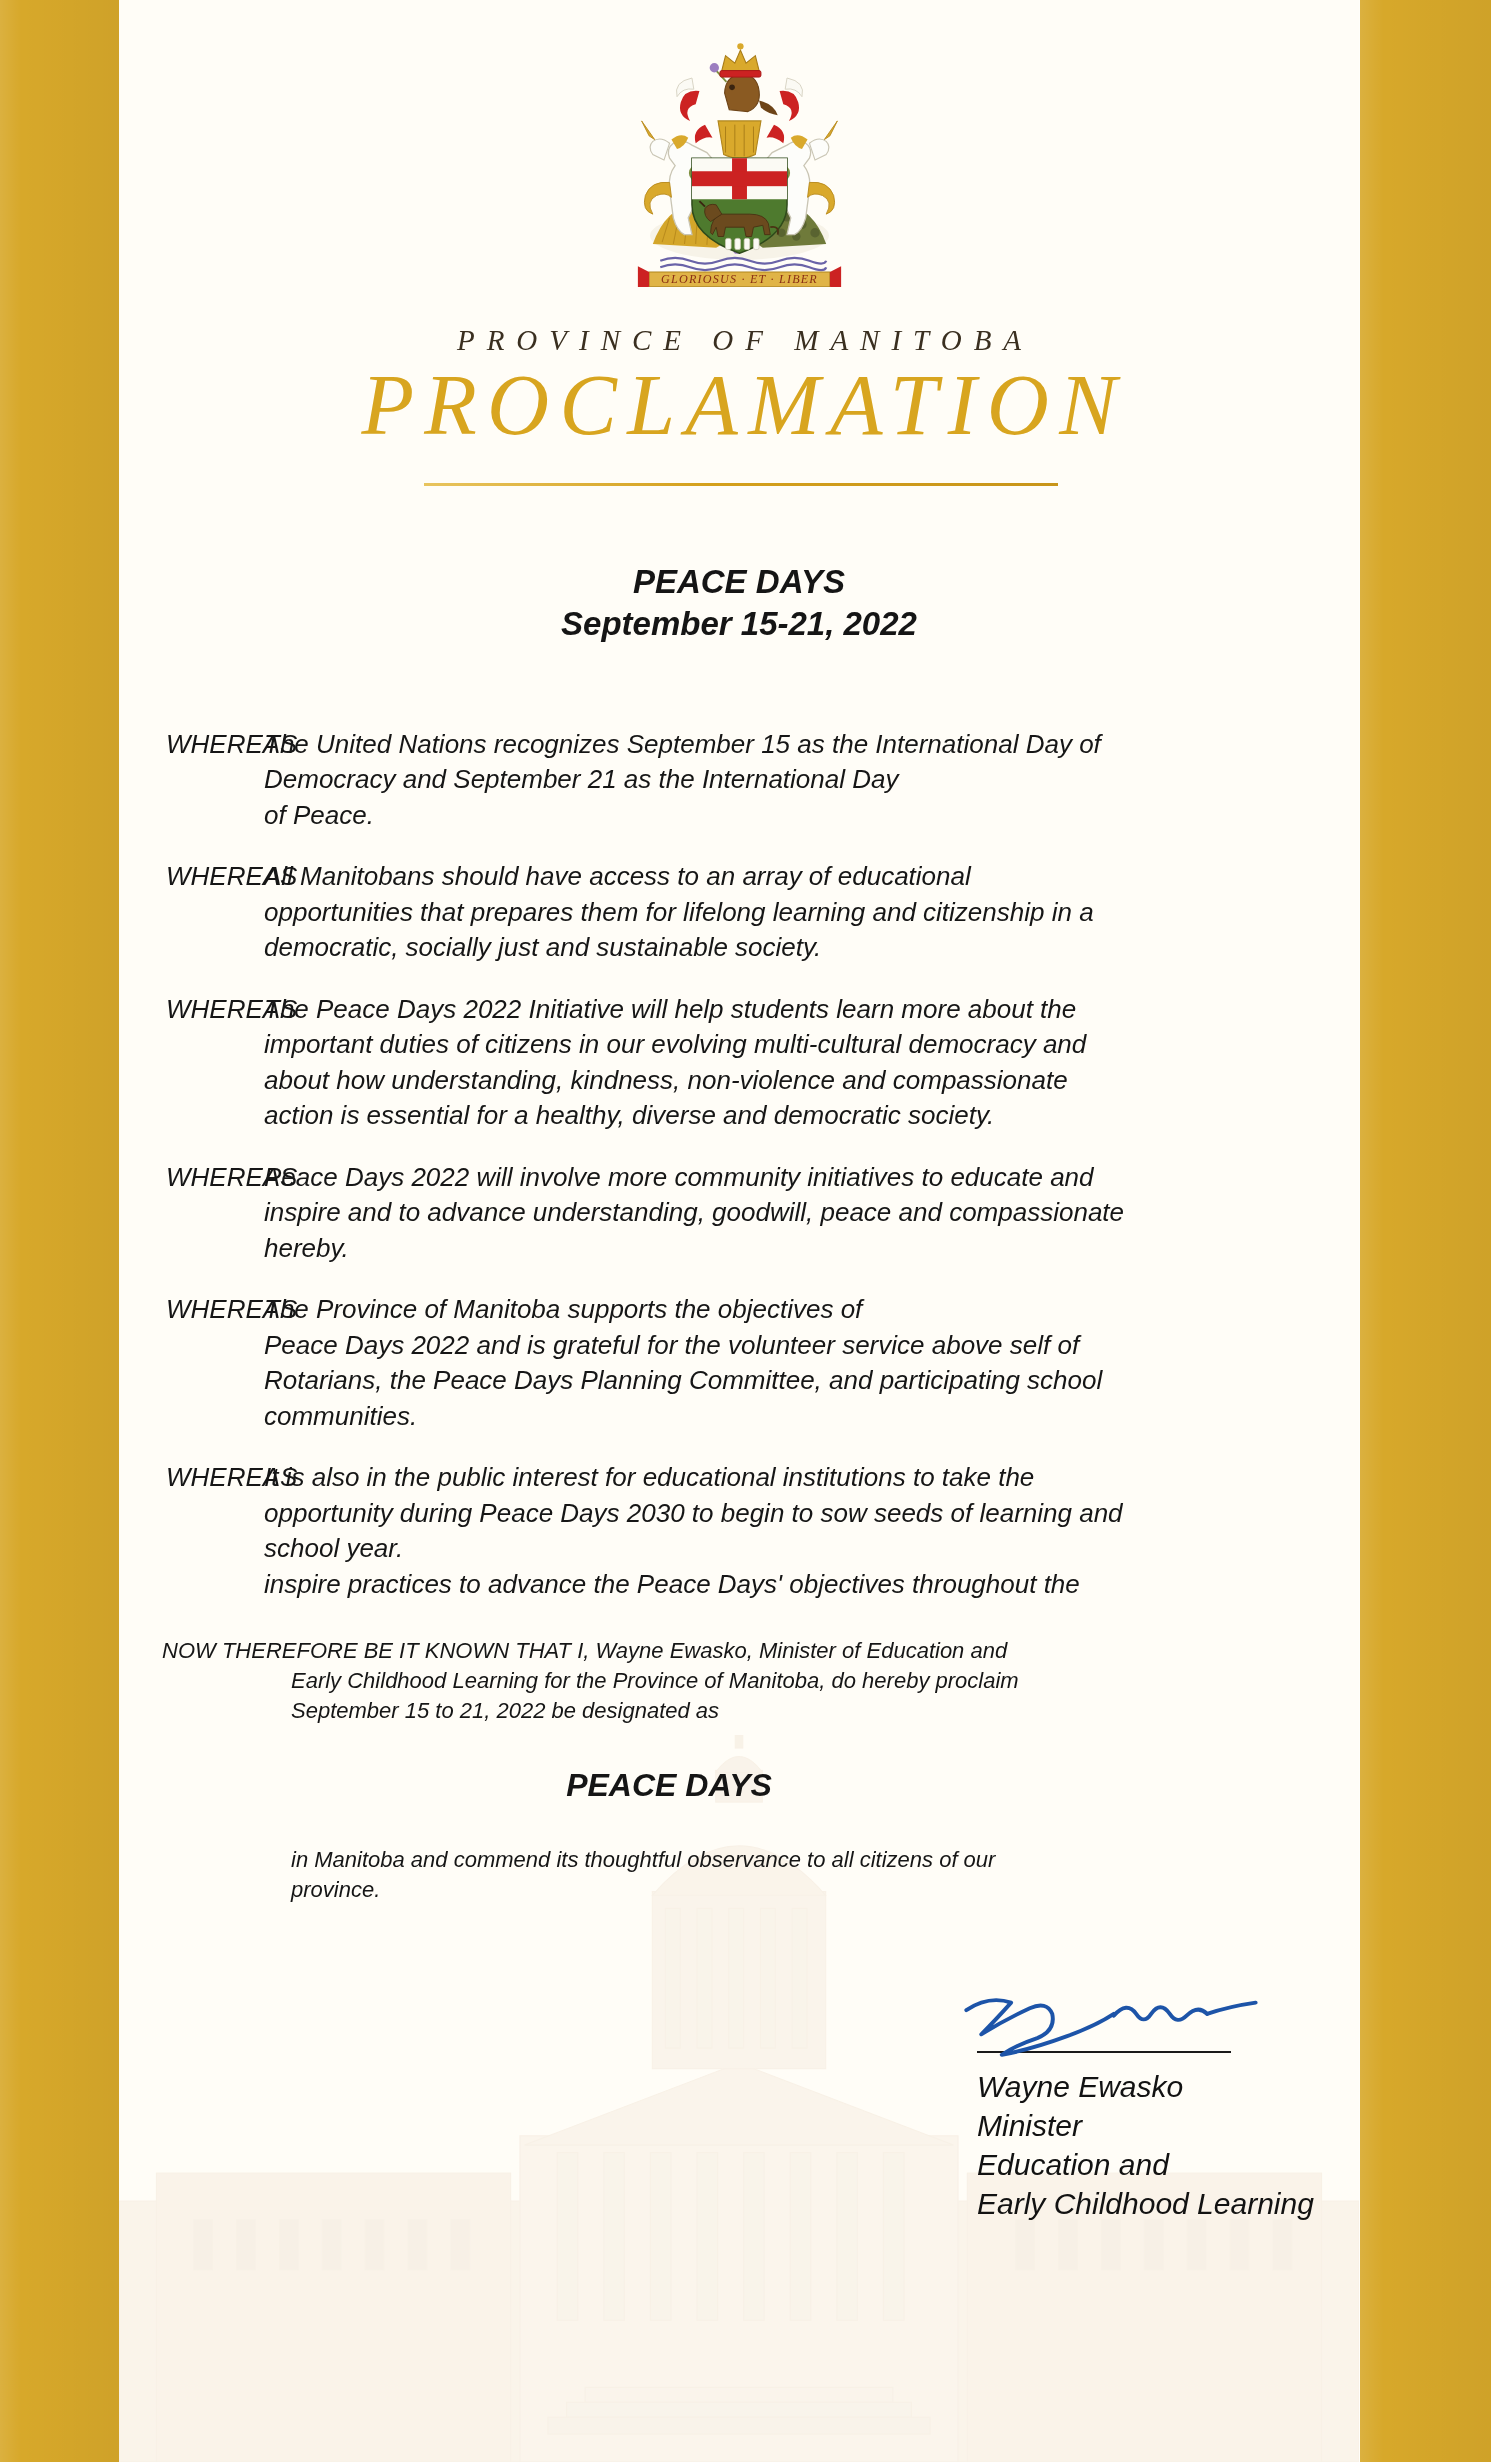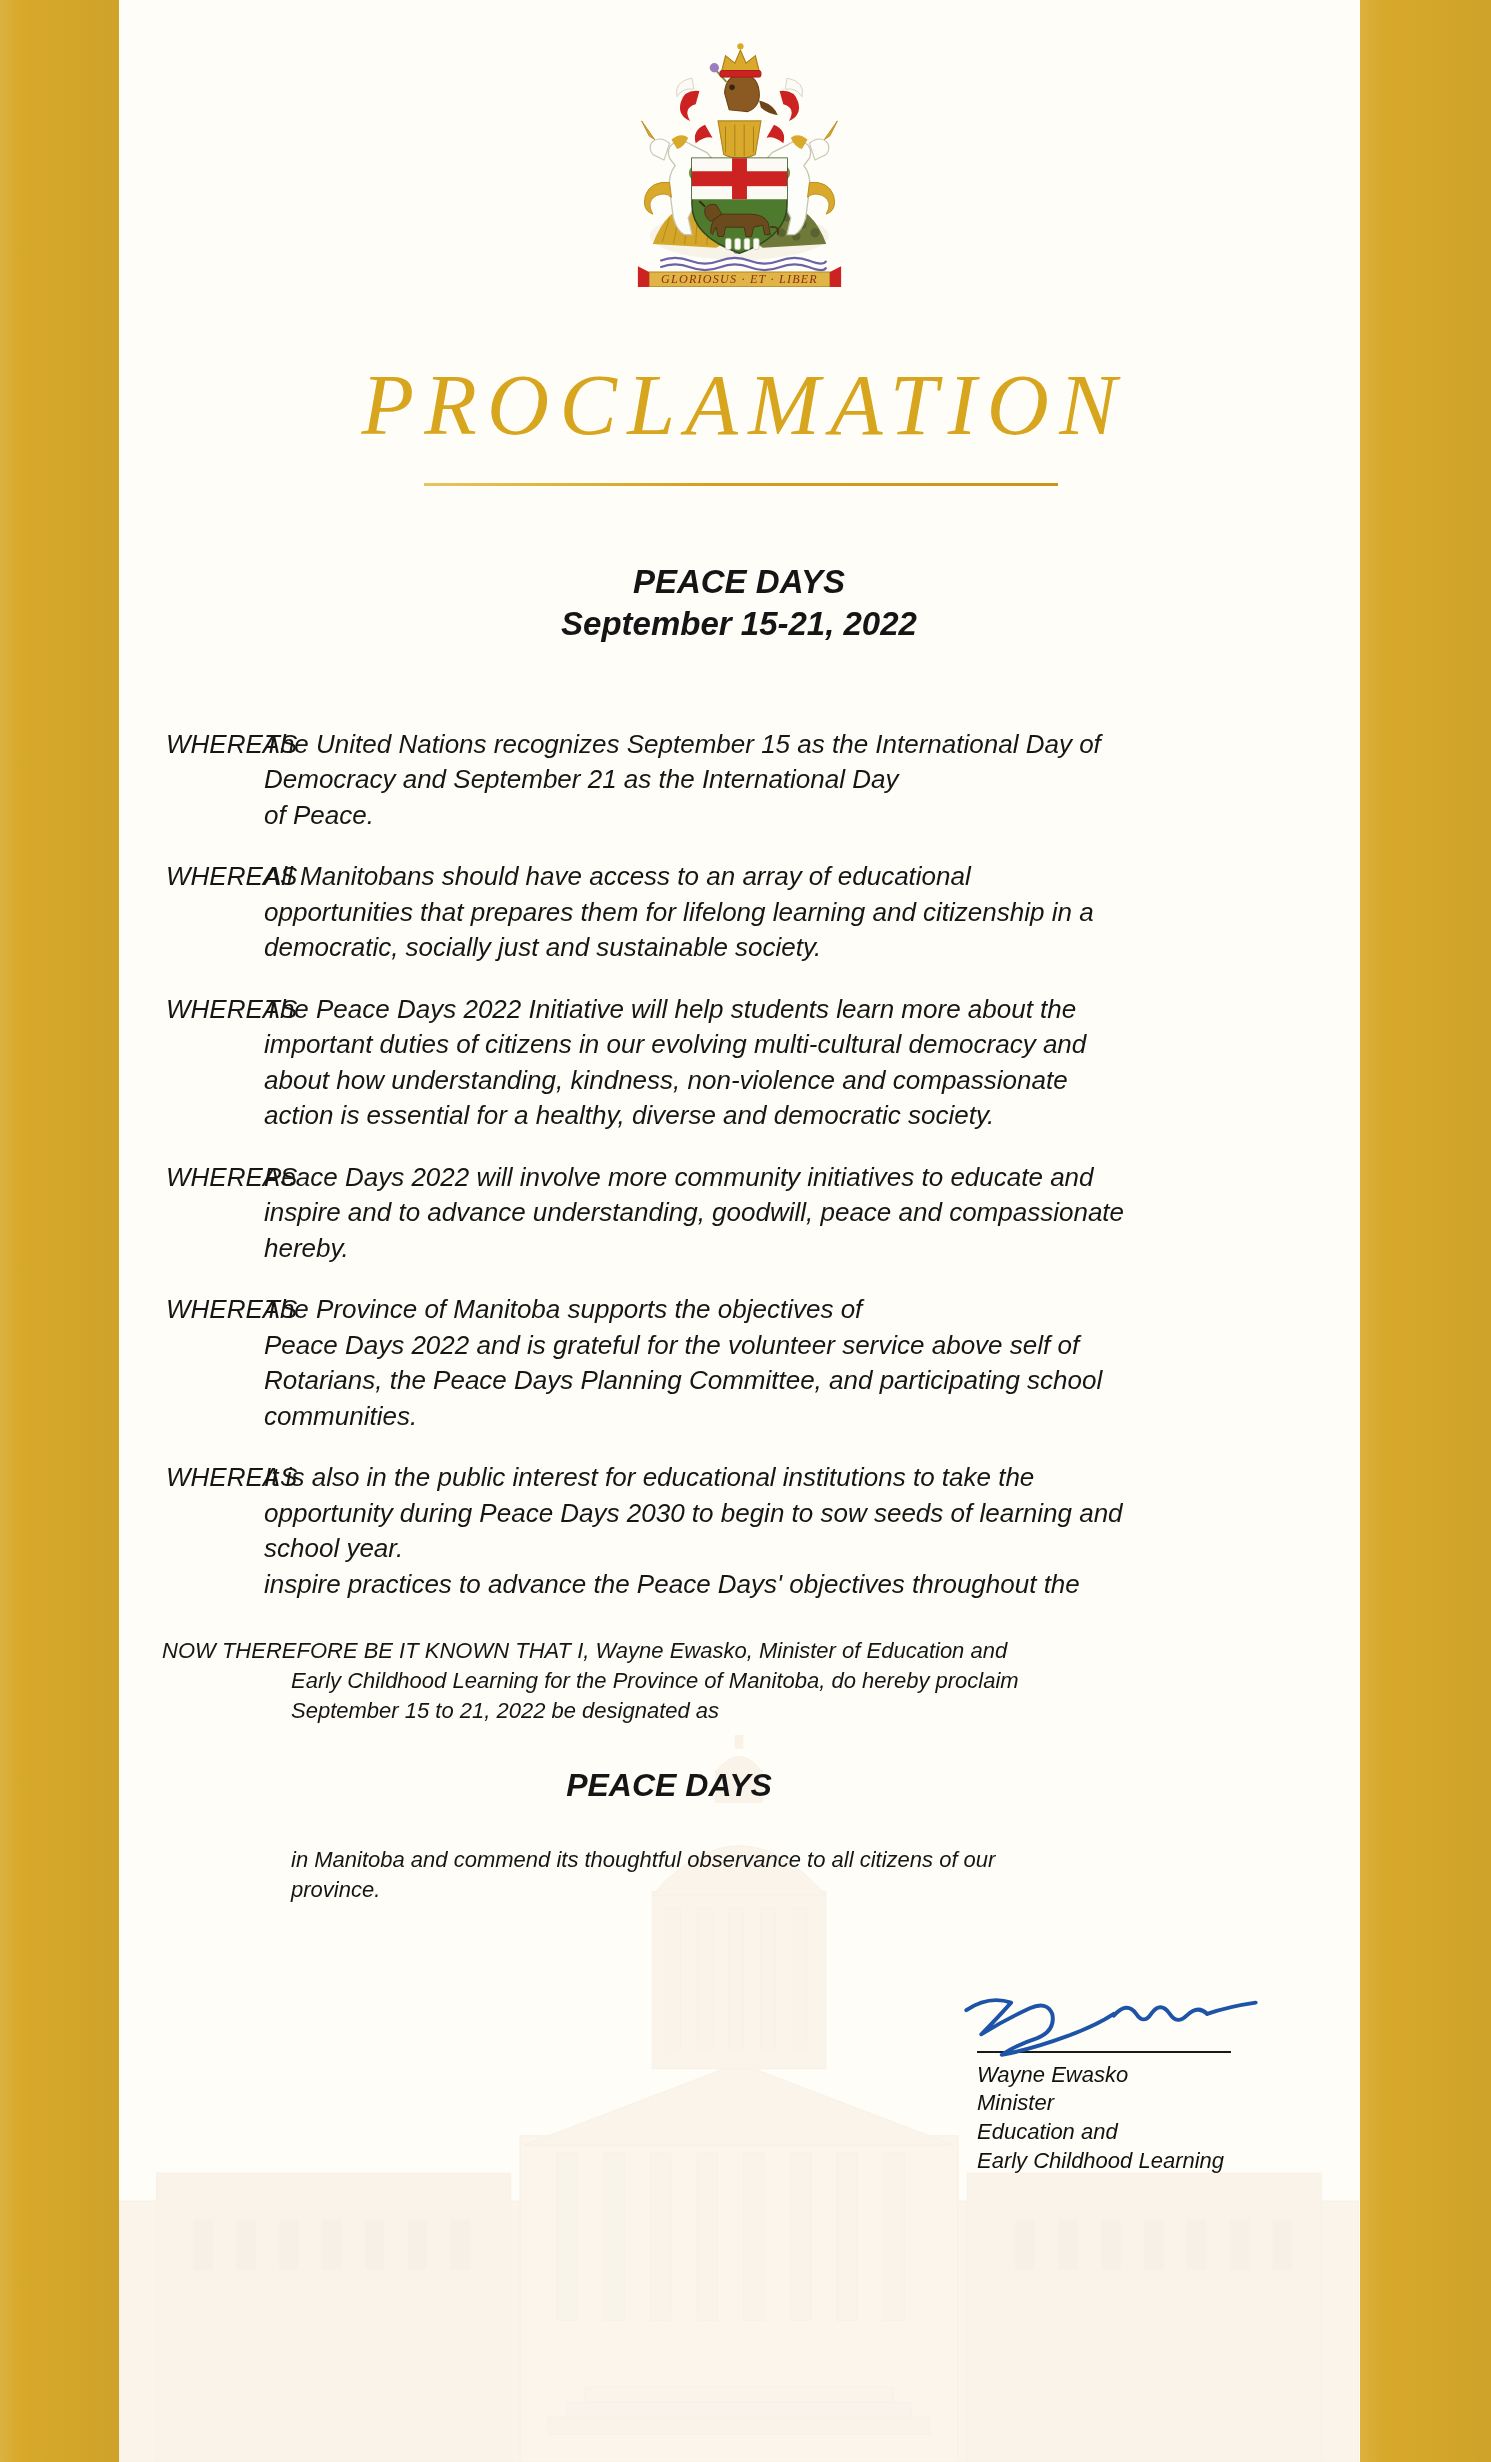--- a/index.html
+++ b/index.html
@@ -190,22 +190,22 @@
     width: 308px;
     height: 86px;
     pointer-events: none;
   }
   .sig-rule {
     width: 254px;
     height: 1.9px;
     background: #1a1a1a;
   }
   .sig-lines {
-    margin-top: 8px;
-    font-size: 22px;
+    margin-top: 14px;
+    font-size: 30px;
     color: #121212;
     line-height: 1.30;
   }
   .sig-lines .ln { display: block; }
 </style>
 </head>
 <body>
 
 <div id="page">
 
@@ -389,20 +389,21 @@
           <path d="M70 249 Q86 243 102 249 T134 249 T166 249 T198 249 T230 249 T248 249"></path>
         </g>
 
         <path d="M58 254 L252 254 L252 270 L58 270 Z" fill="#e0b447" stroke="#b0851c" stroke-width="1.2"></path>
         <path d="M58 254 L46 248 L46 272 L58 270 Z" fill="#cc2222"></path>
         <path d="M252 254 L264 248 L264 272 L252 270 Z" fill="#cc2222"></path>
         <text x="155" y="266" text-anchor="middle" font-family="Liberation Serif, serif" font-size="13" letter-spacing="1.3" fill="#8a2f14">GLORIOSUS · ET · LIBER</text>
       </svg>
     </div>
 
+    <div class="province-line">PROVINCE OF MANITOBA</div>
     <div class="proclamation-line">PROCLAMATION</div>
     <div class="gold-rule"></div>
 
     <div class="occasion">
       <span>PEACE DAYS</span><br>
       <span>September 15-21, 2022</span>
     </div>
 
     <div class="body-block">
 

